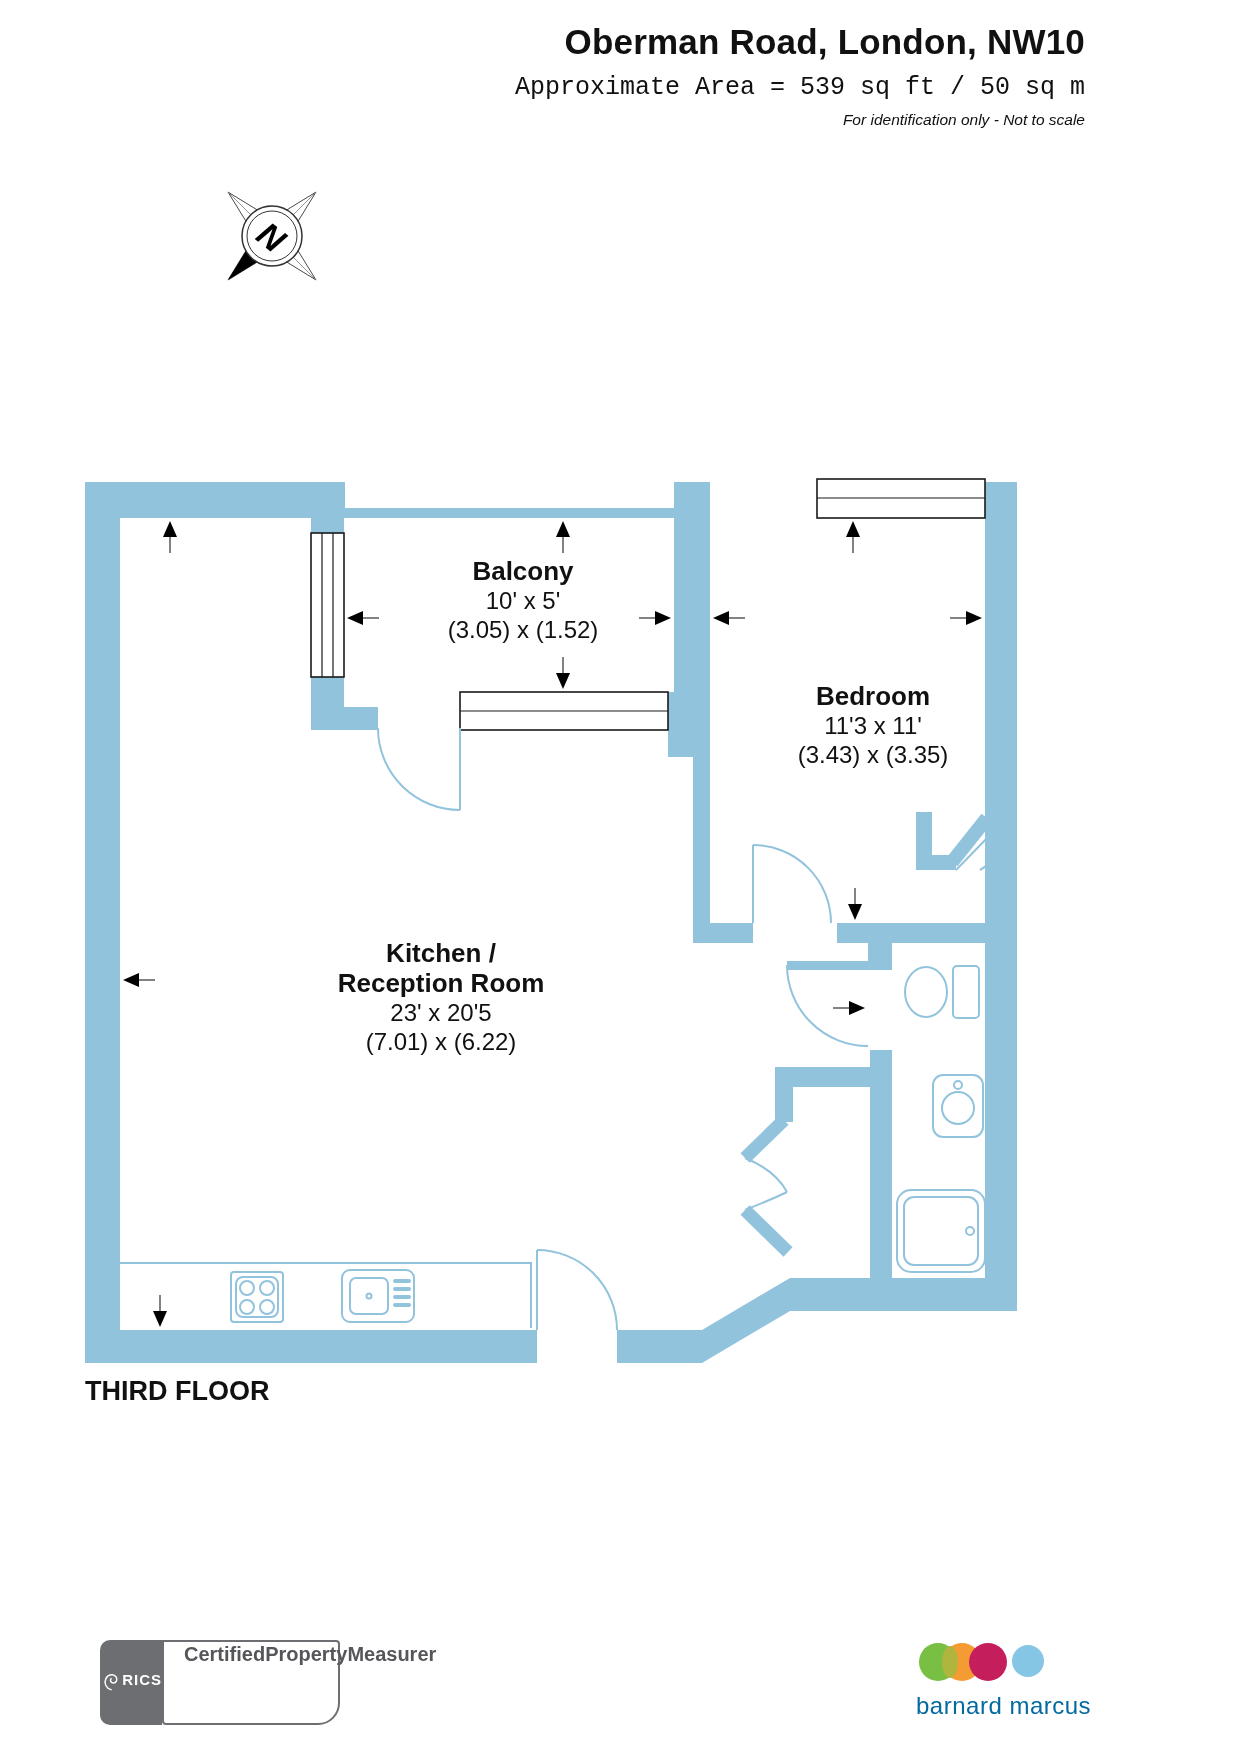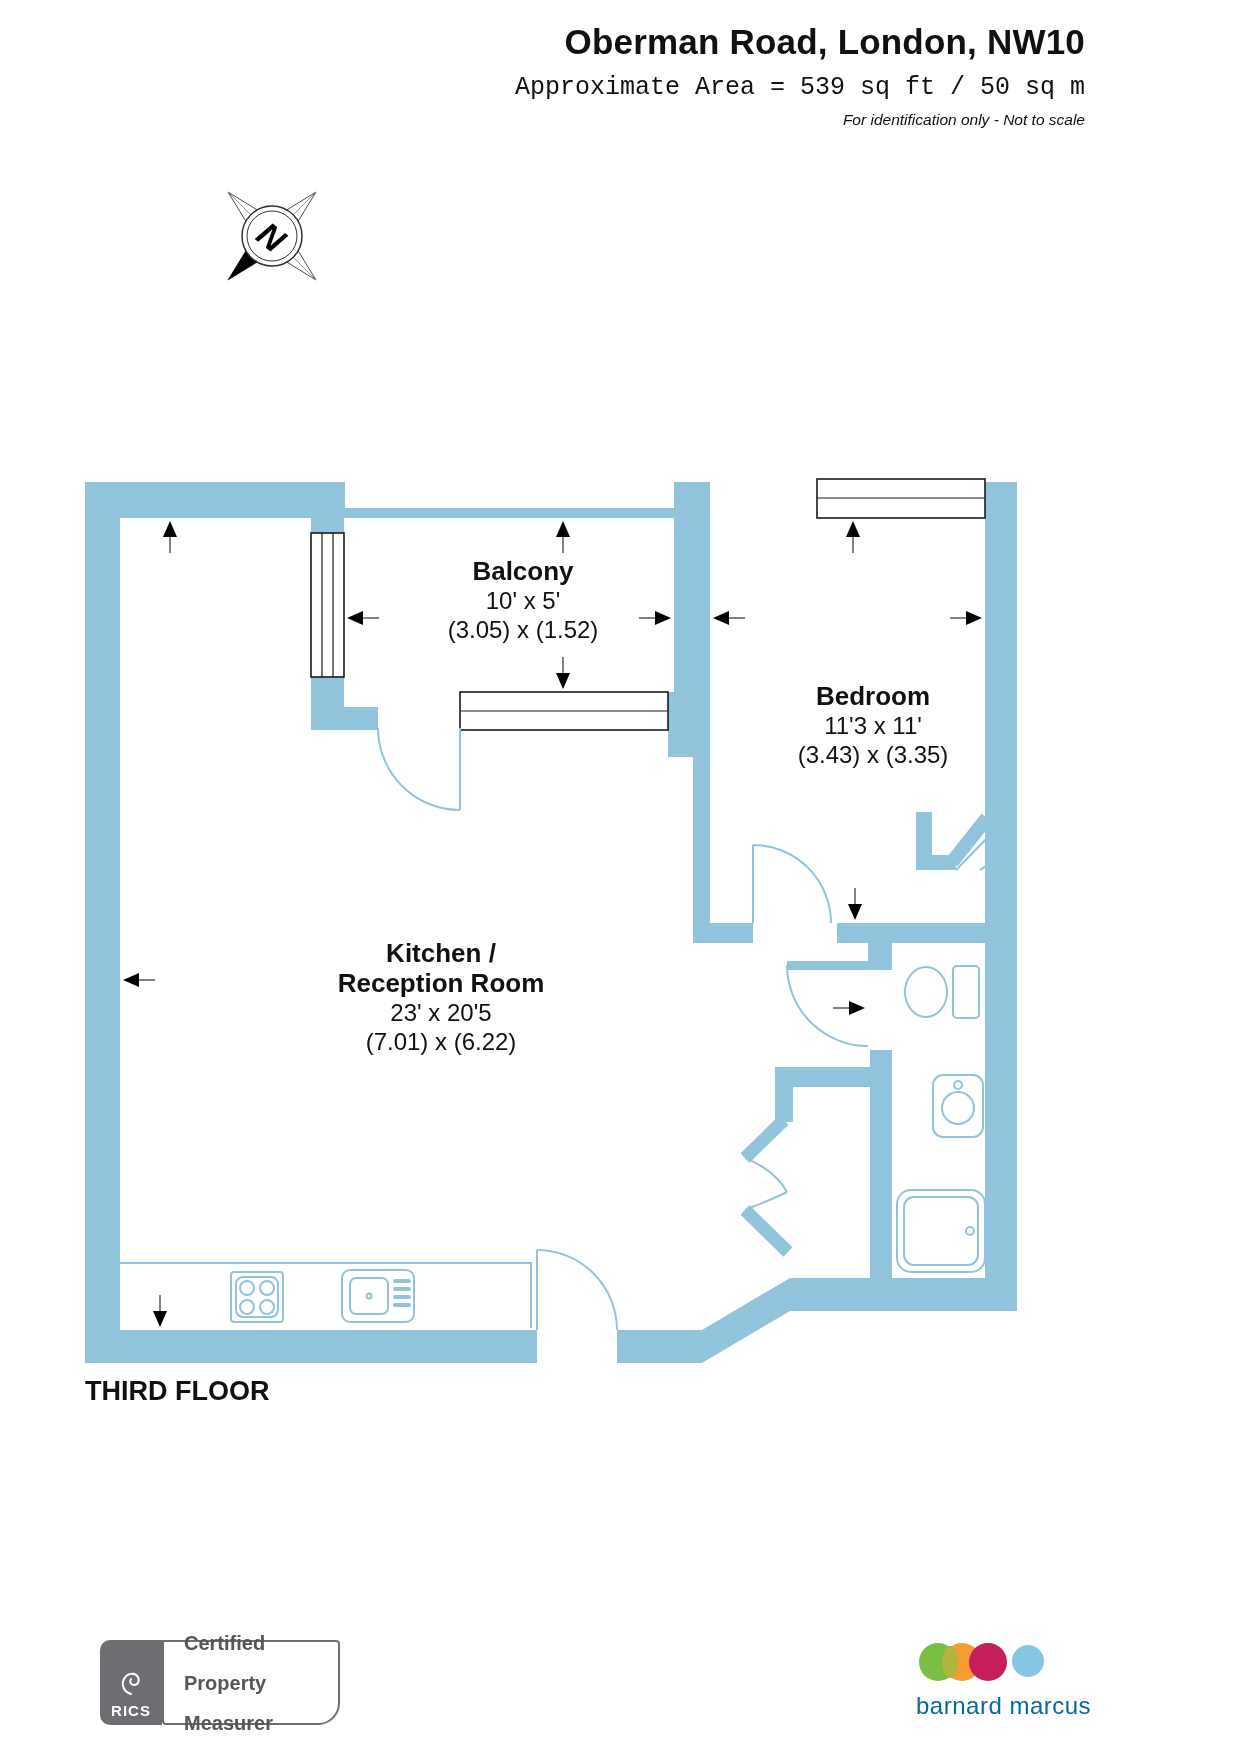--- a/index.html
+++ b/index.html
@@ -18,25 +18,25 @@
   .header{position:absolute;top:22px;right:156px;text-align:right;}
   .title{font-size:35px;font-weight:700;letter-spacing:0.2px;}
   .area{font-size:25px;margin-top:11px;font-family:Liberation Mono, monospace;}
   .ident{font-size:15.5px;margin-top:9px;font-style:italic;}
   .room-label{position:absolute;text-align:center;transform:translateX(-50%);}
   .rn{font-size:26px;font-weight:700;line-height:30px;}
   .rd{font-size:24px;line-height:29px;}
   .floor-label{position:absolute;left:85px;top:1376px;font-size:27px;font-weight:700;}
   .rics{position:absolute;left:100px;top:1640px;width:62px;height:85px;
         background:var(--rics-gray,#6d6e71);border-radius:10px 0 0 10px;
-        display:flex;flex-direction:column;align-items:center;justify-content:flex-end;}
+        display:flex;flex-direction:row;align-items:center;justify-content:flex-end;}
   .rics-word{color:#fff;font-size:15px;font-weight:700;letter-spacing:1px;margin-bottom:6px;}
   .cert-box{position:absolute;left:162px;top:1640px;width:178px;height:85px;box-sizing:border-box;
         border:2px solid var(--rics-gray,#6d6e71);border-radius:0 4px 22px 4px;background:#fff;
-        display:flex;flex-direction:column;justify-content:center;padding-left:20px;gap:16px;}
+        display:flex;flex-direction:row;padding-left:20px;}
   .cert-line{font-size:20px;font-weight:700;color:#55565a;line-height:24px;}
   .foot-text{position:absolute;left:258px;top:1646px;width:650px;
         font-size:15px;line-height:24px;color:var(--footer-text,#808285);}
   .brand{position:absolute;left:916px;top:1642px;width:260px;}
   .brand-word{font-size:24px;color:#0369a1;letter-spacing:0.5px;margin-top:4px;}
 </style>
 </head>
 <body>
 
 <div class="page">

